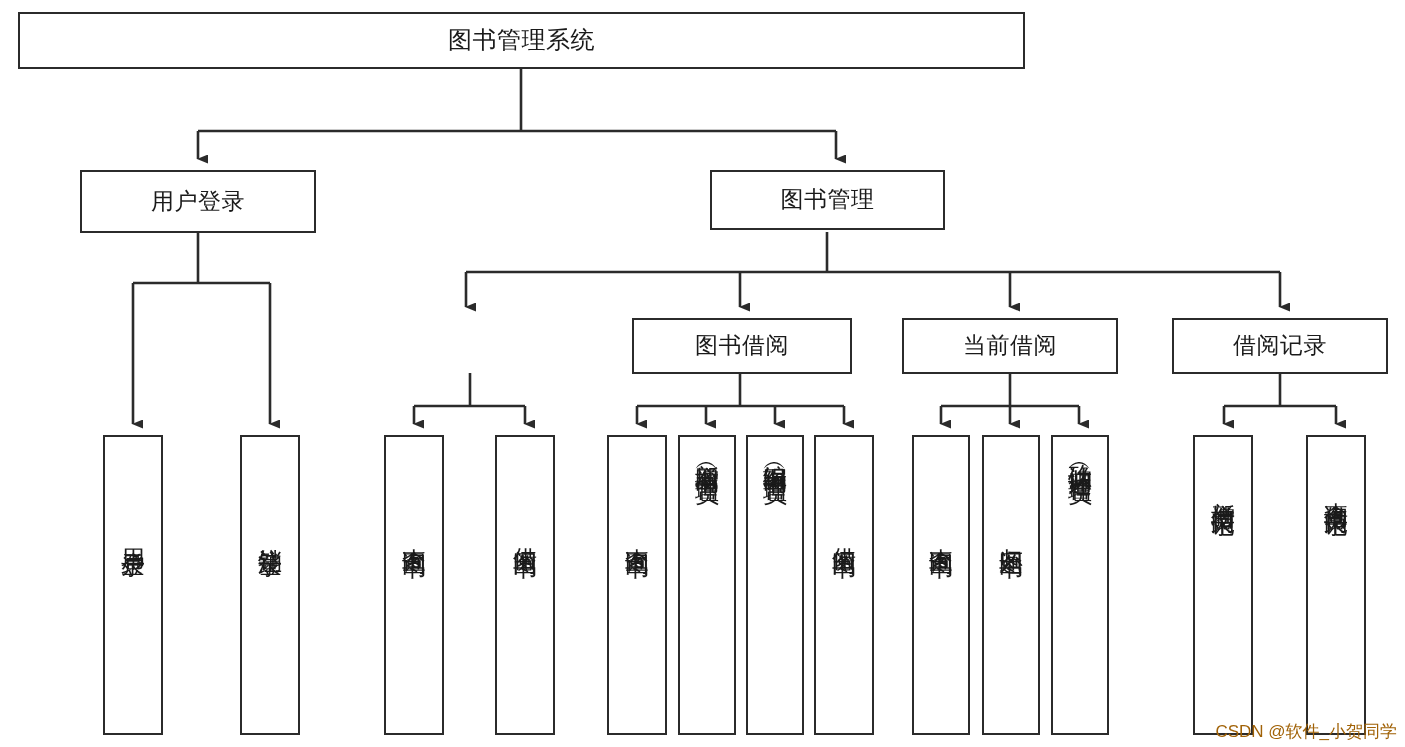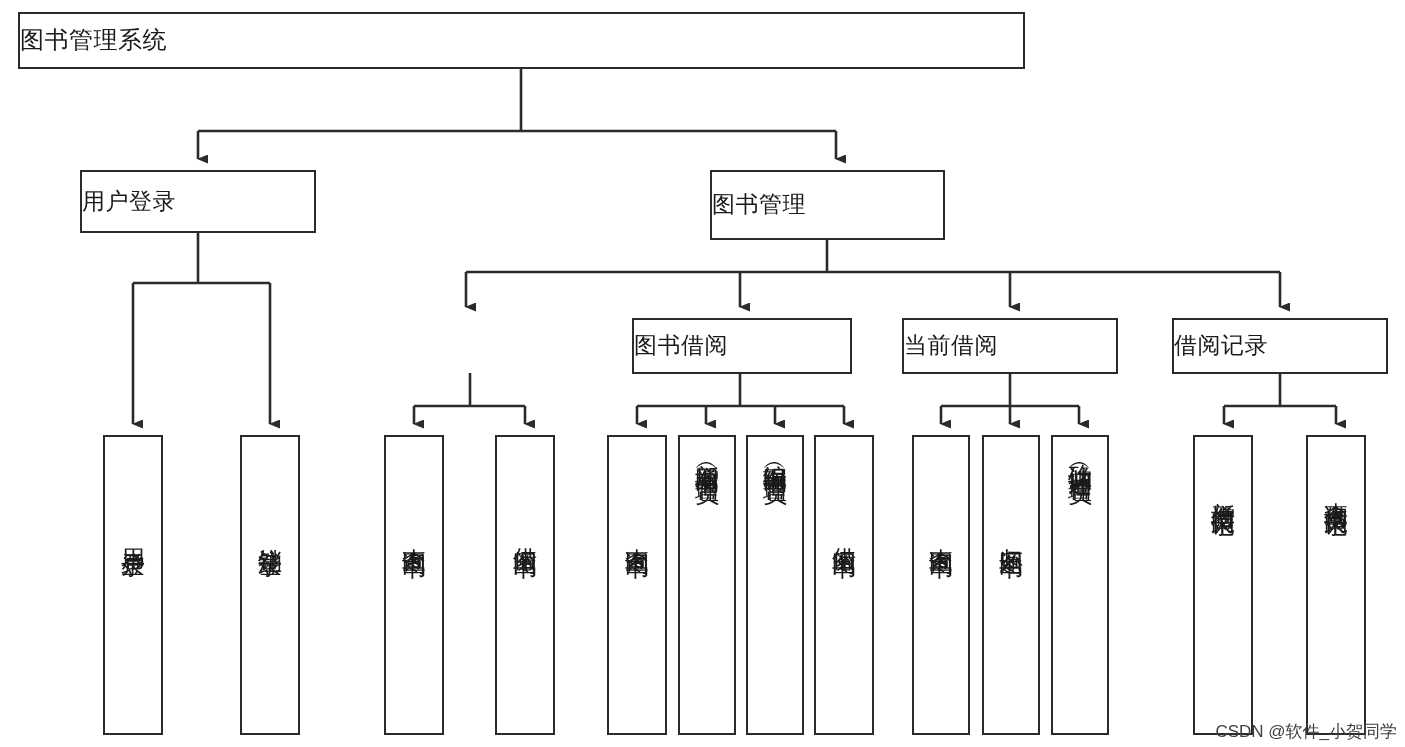--- a/index.html
+++ b/index.html
@@ -26,21 +26,21 @@
     height: 747px;
     pointer-events: none;
   }
   .node {
     position: absolute;
     box-sizing: border-box;
     border: 2.5px solid #2b2b2b;
     background: #ffffff;
     display: flex;
     align-items: center;
-    justify-content: flex-start;
+    justify-content: center;
     color: #1a1a1a;
     z-index: 3;
   }
   .node .lbl {
     display: block;
     text-align: center;
     line-height: 1.18;
     letter-spacing: 0.5px;
   }
   
@@ -63,21 +63,21 @@
     font-size: 24px;
     line-height: 1.0;
     letter-spacing: 2.5px;
     white-space: nowrap;
   }
   .watermark {
     position: absolute;
     right: 8px;
     bottom: 4px;
     font-size: 17px;
-    color: #404040;
+    color: #a16207;
     z-index: 9;
     white-space: nowrap;
     font-family: "Liberation Sans", "DejaVu Sans", sans-serif;
   }
 </style>
 </head>
 <body>
 
 <div id="canvas">
 
@@ -132,21 +132,21 @@
   </svg>
 
   <div class="node h root" style="left:18px; top:12px; width:1007px; height:57px;">
     <span class="lbl">图书管理系统</span>
   </div>
 
   <div class="node h" style="left:80px; top:170px; width:236px; height:63px;">
     <span class="lbl">用户登录</span>
   </div>
 
-  <div class="node h" style="left:710px; top:170px; width:235px; height:70px;">
+  <div class="node h" style="left:710px; top:170px; width:235px; height:60px;">
     <span class="lbl">图书管理</span>
   </div>
 
 
   <div class="node h" style="left:632px; top:318px; width:220px; height:56px;">
     <span class="lbl">图书借阅</span>
   </div>
 
   <div class="node h" style="left:1172px; top:318px; width:216px; height:56px;">
     <span class="lbl">借阅记录</span>

